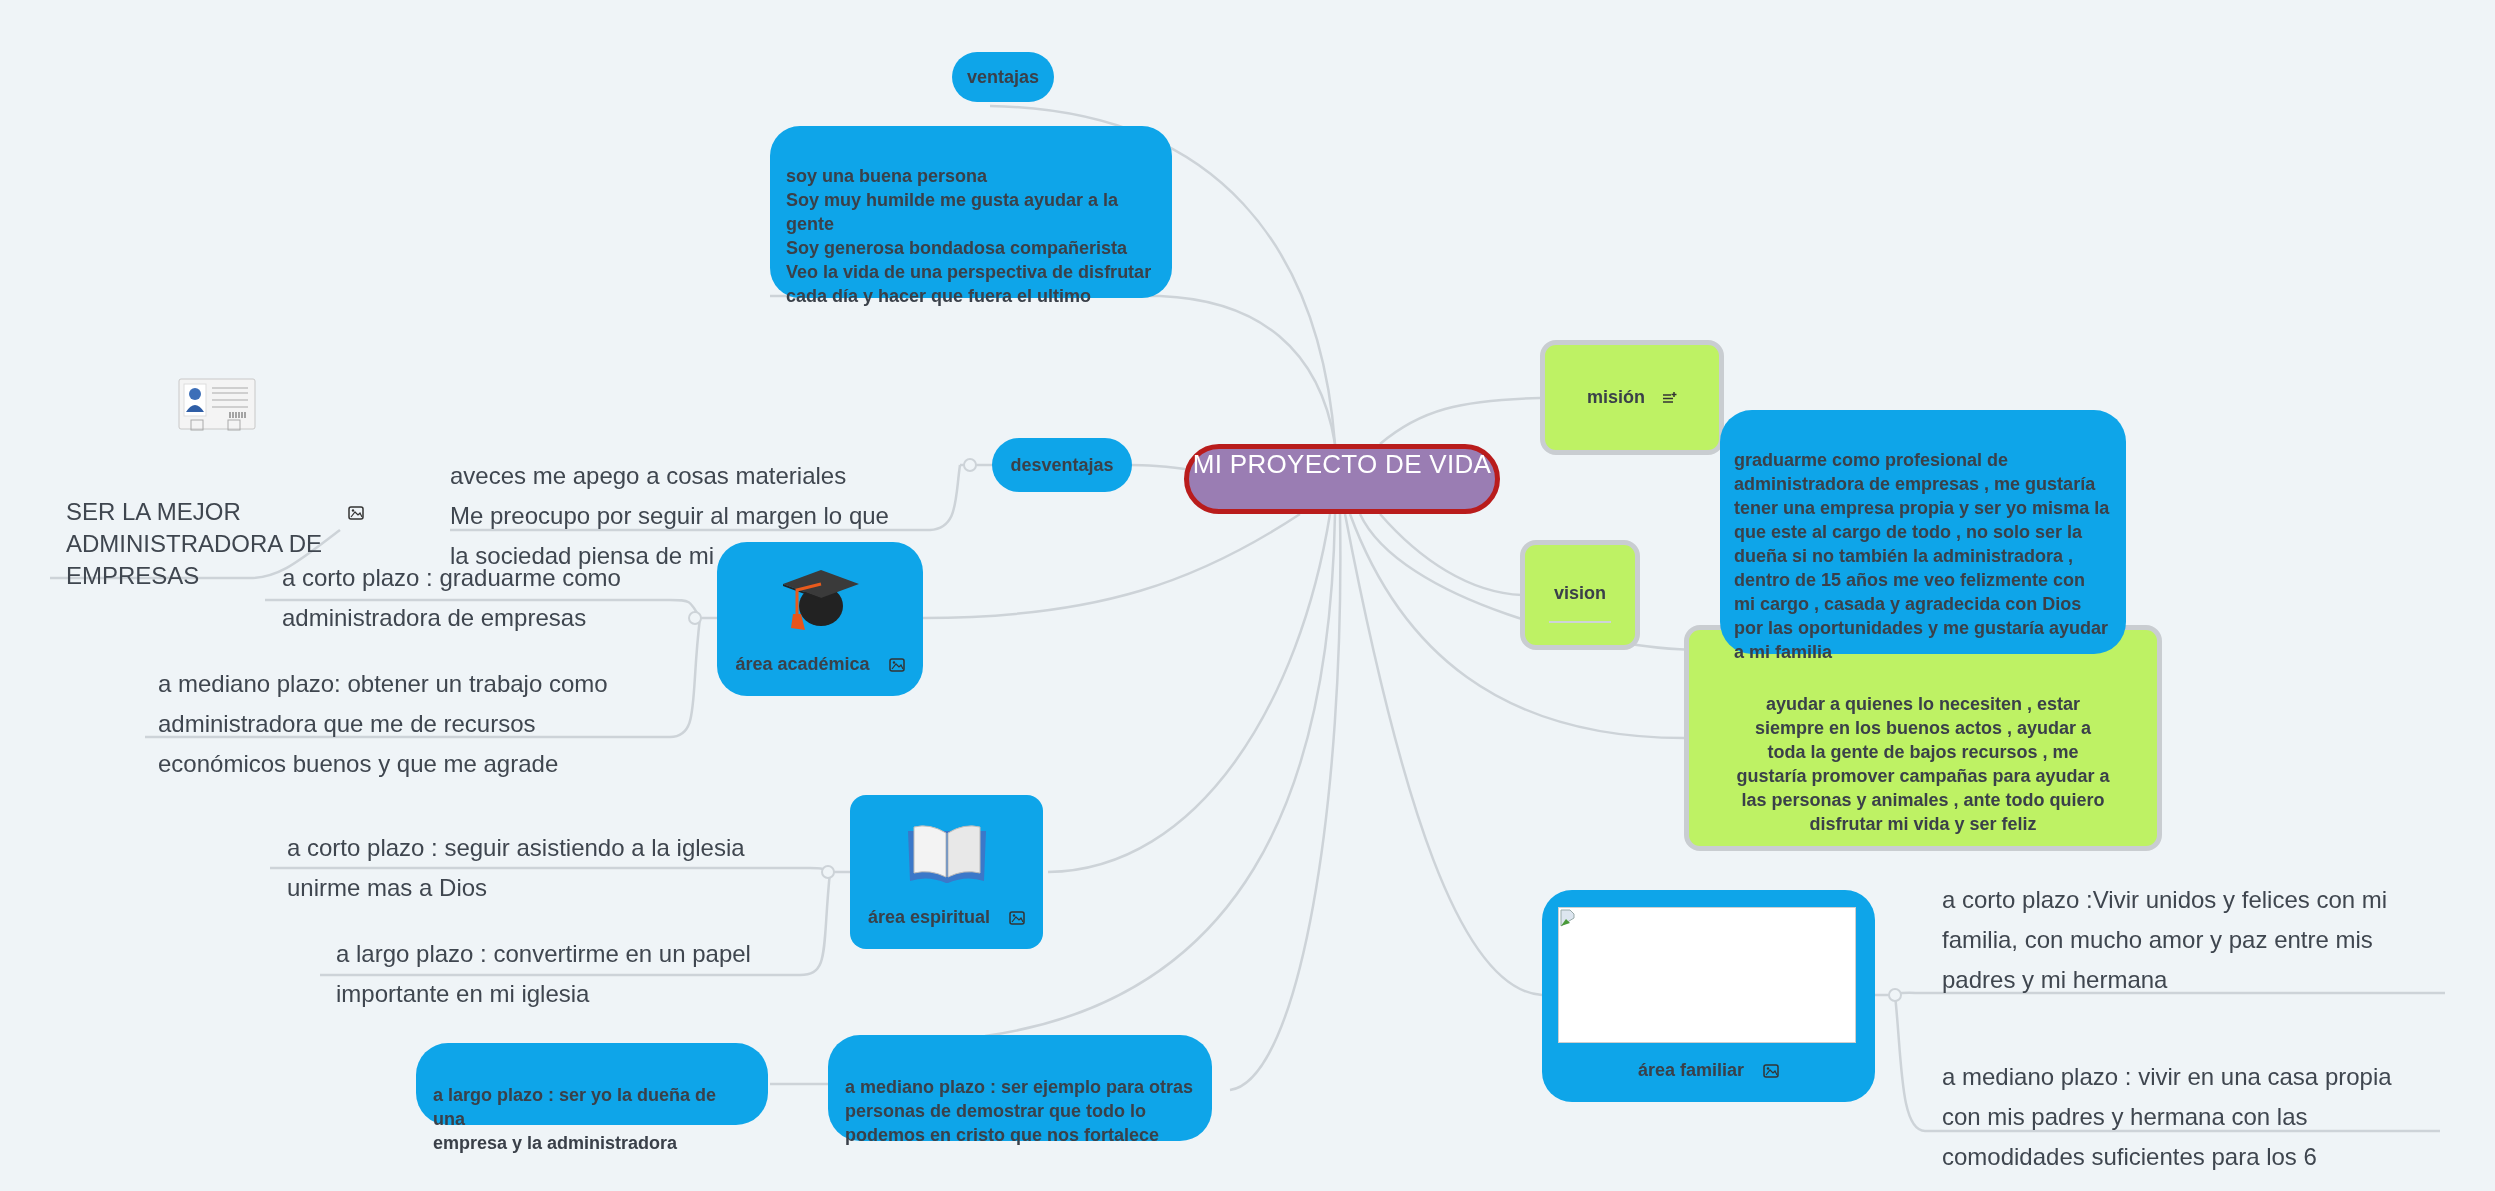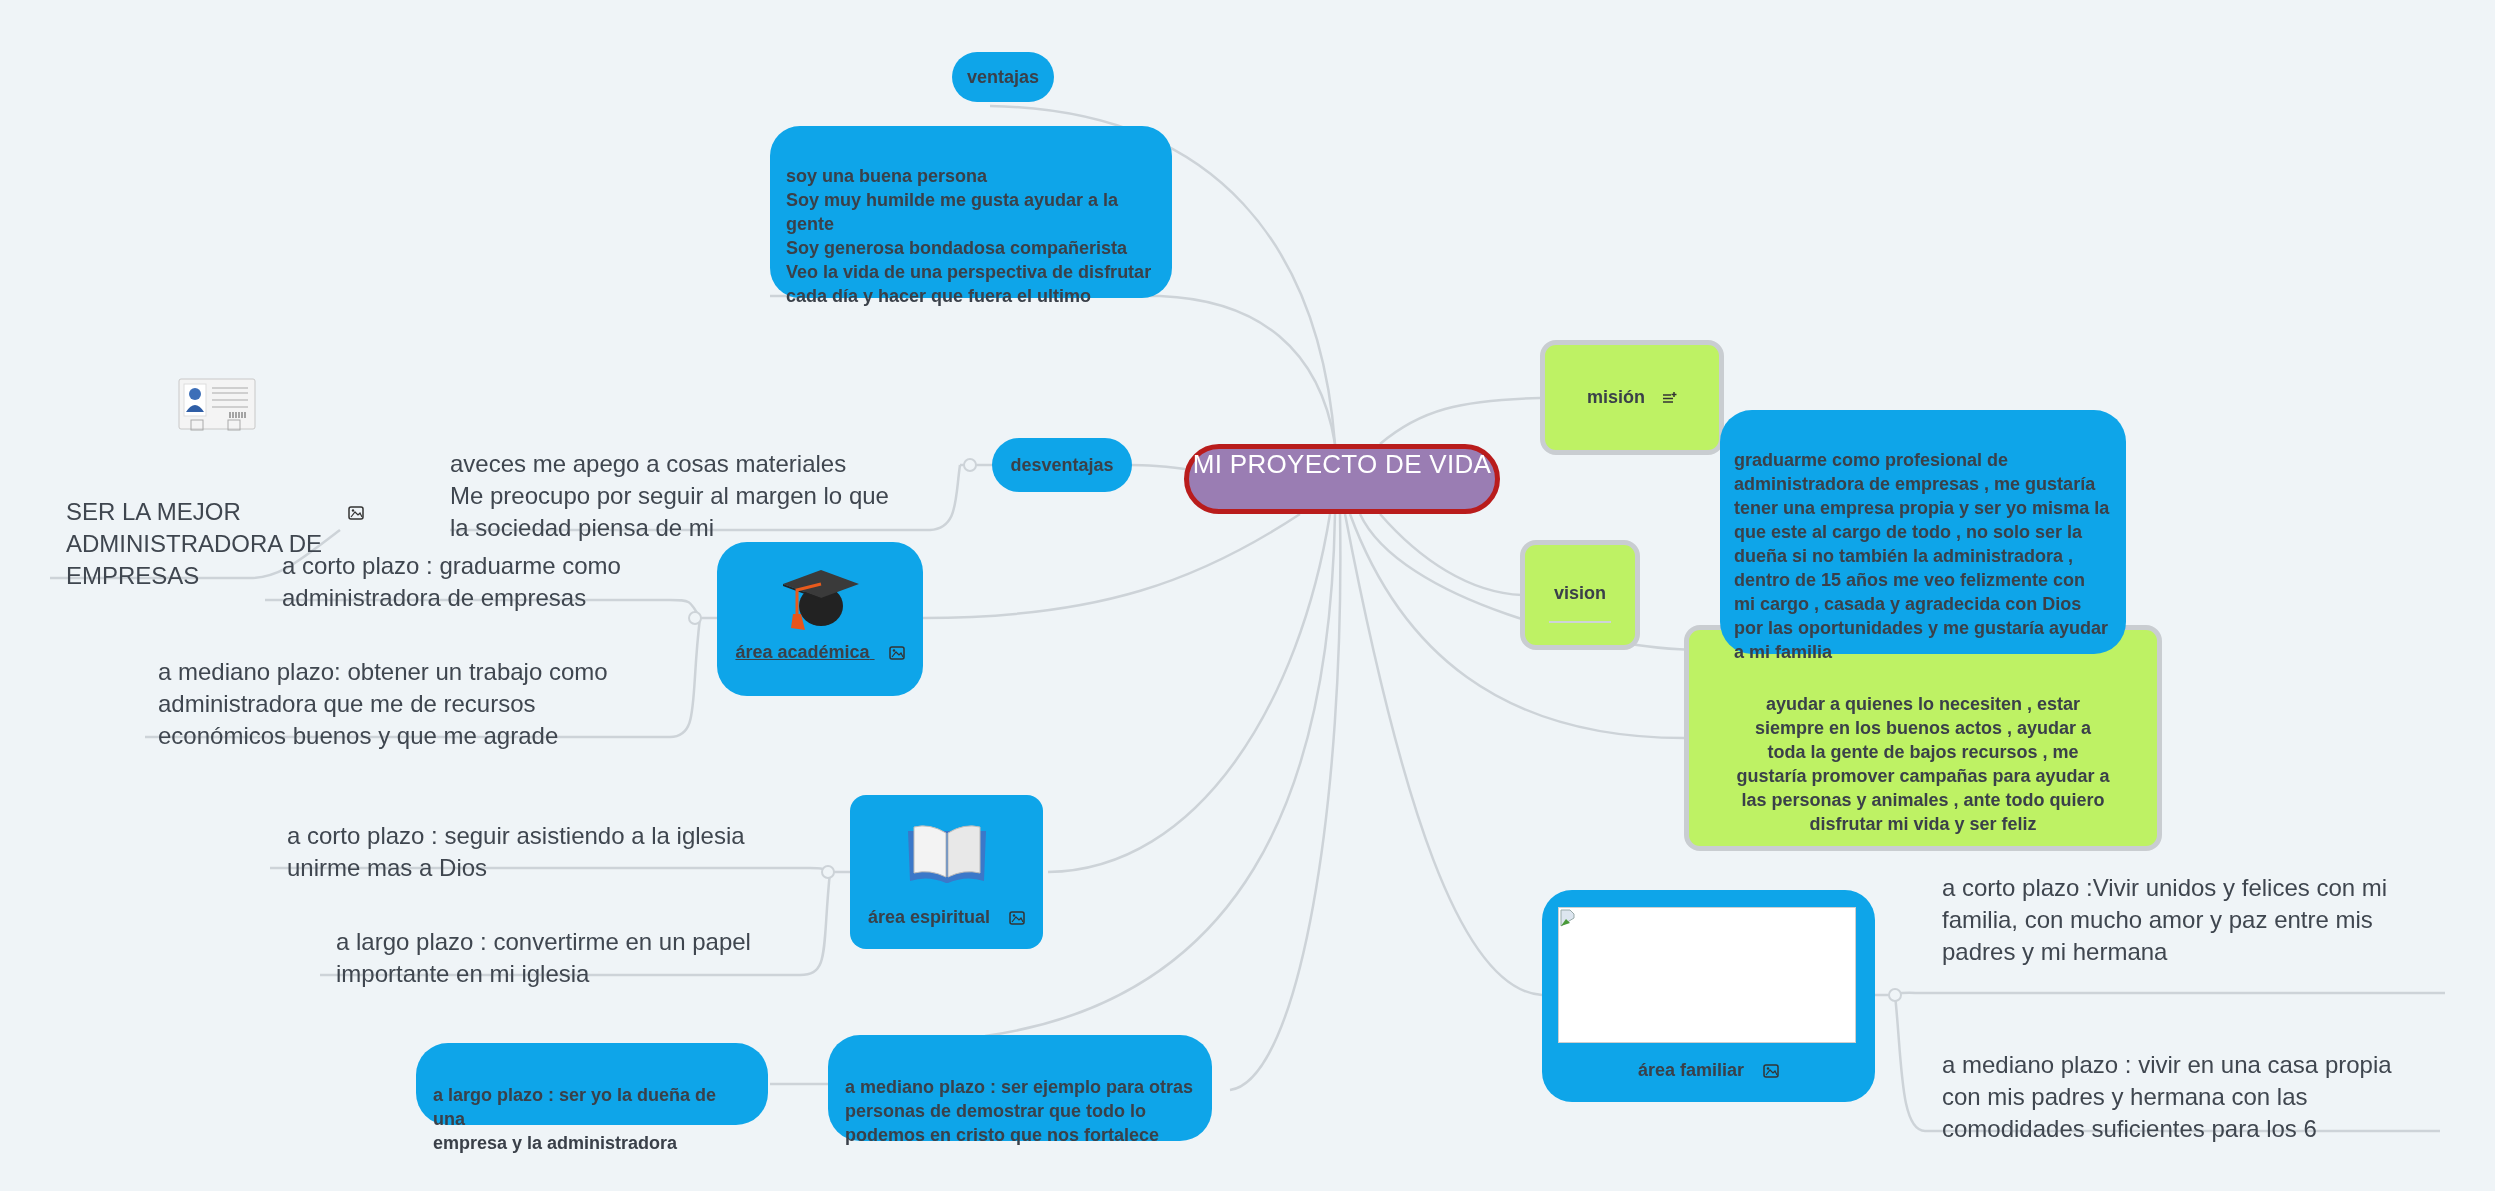--- a/index.html
+++ b/index.html
@@ -8,21 +8,21 @@
     background: #eff4f7; position: relative;
     font-family: "Liberation Sans", "DejaVu Sans", sans-serif;
     color: #3a4049;
   }
   svg.links { position: absolute; left: 0; top: 0; width: 2495px; height: 1191px; pointer-events: none; }
   .node { position: absolute; box-sizing: border-box; }
   .white { background: #0ea5e9; border-radius: 34px; }
   .gray { background: #bef264; border: 5px solid #c9cdd1; border-radius: 16px; }
   .bold { font-weight: bold; }
   .small { font-size: 18px; line-height: 24px; }
-  .plain { font-size: 24px; line-height: 32px; color: #3f464f; }
+  .plain { font-size: 24px; line-height: 40px; color: #3f464f; }
   .center-topic {
     position: absolute; left: 1184px; top: 444px; width: 316px; height: 70px;
     background: #9a7db3; border: 5px solid #b91c1c; border-radius: 40px;
     box-sizing: border-box; color: #fff; font-size: 26px;
     display: flex; align-items: flex-start; justify-content: center; letter-spacing: 0.3px;
   }
   .label-center { display: flex; align-items: center; justify-content: center; }
   .img-icon { display: inline-block; width: 16px; height: 14px; margin-left: 14px; vertical-align: middle; }
   .pre { white-space: pre-line; }
   .card-label { position: absolute; left: 0; right: 0; text-align: center; font-weight: bold; font-size: 18px; }
@@ -150,21 +150,21 @@
 <div class="node white" style="left:717px;top:542px;width:206px;height:154px;border-radius:30px;">
   <div style="position:absolute;left:62px;top:22px;width:84px;height:70px;">
     <svg width="84" height="70" viewBox="0 0 84 70">
       <ellipse cx="42" cy="42" rx="22" ry="20" fill="#222"></ellipse>
       <polygon points="4,20 42,6 80,20 42,34" fill="#3a3a3a"></polygon>
       <polygon points="4,20 42,34 42,36 4,22" fill="#222"></polygon>
       <path d="M42 20 L18 26 L18 50" stroke="#e85a1c" stroke-width="3" fill="none"></path>
       <path d="M14 50 L22 50 L26 66 L12 64 Z" fill="#e8551a"></path>
     </svg>
   </div>
-  <div class="card-label" style="top:100px;text-decoration:underline;">
+  <div class="card-label" style="top:112px;">
     <span>área académica</span>
     <svg class="img-icon" viewBox="0 0 16 14">
         <rect x="1" y="1" width="14" height="12" rx="2" fill="none" stroke="#333" stroke-width="1.5"></rect>
         <path d="M3 11 L7 6 L10 9 L12 7 L14 11" fill="none" stroke="#333" stroke-width="1.2"></path>
         <circle cx="5" cy="4.5" r="1.2" fill="#333"></circle>
       </svg>
   </div>
 </div>
 <div class="node plain pre" style="left:282px;top:518px;width:400px;">
   <span>a corto plazo : graduarme como

